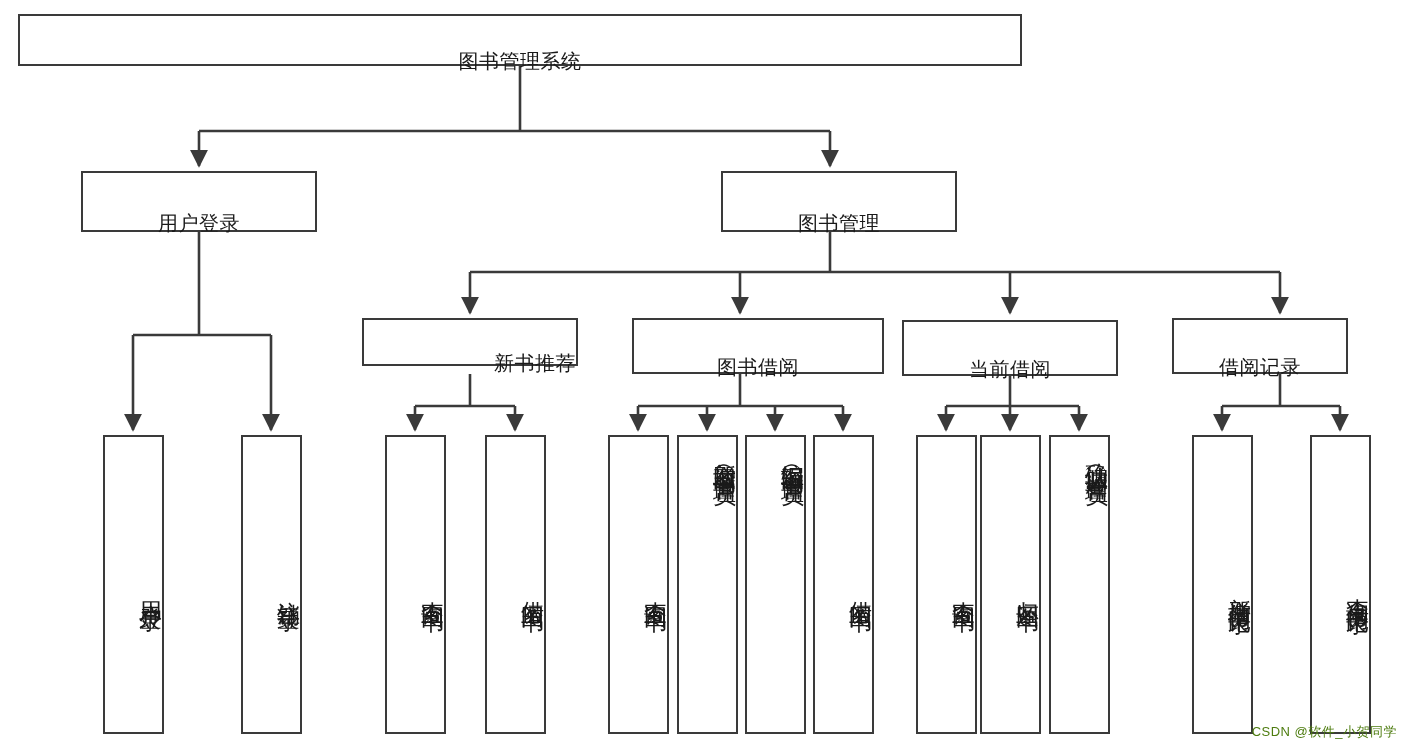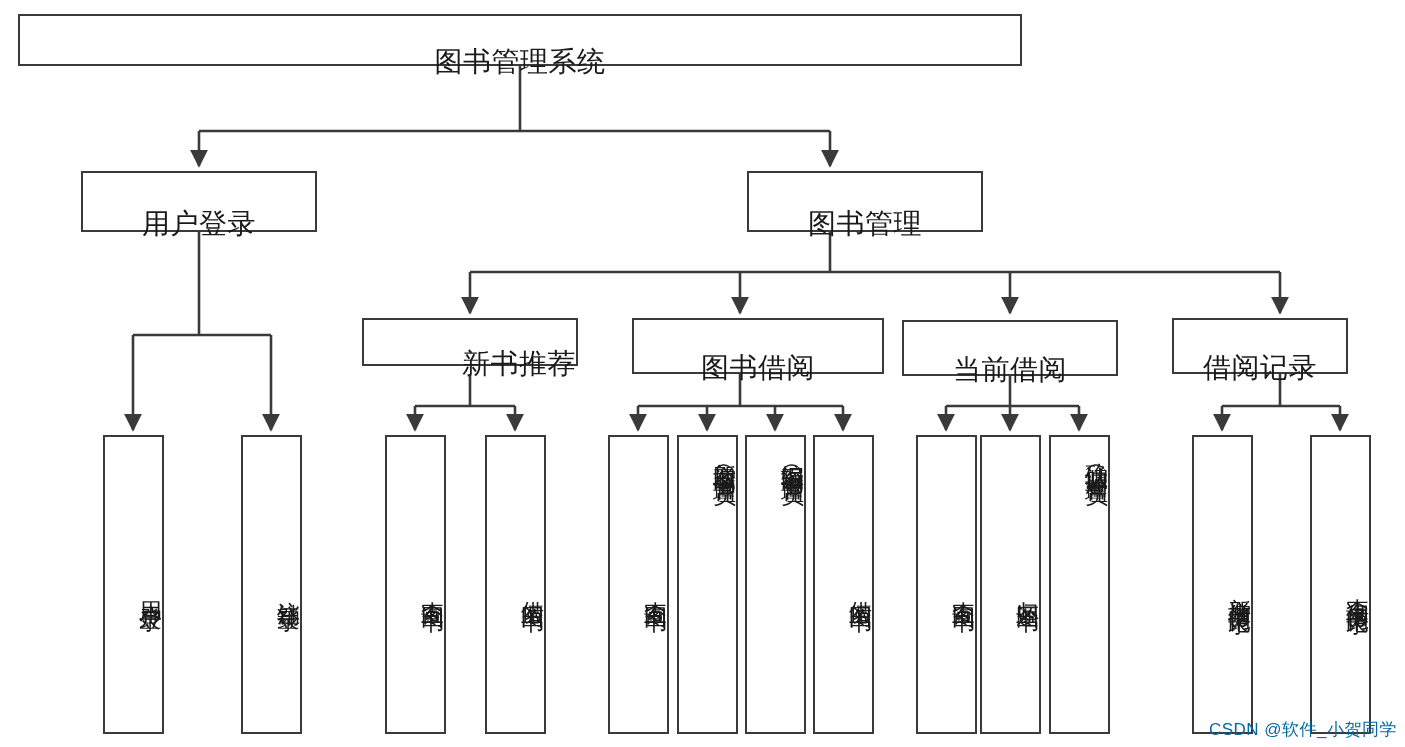--- a/index.html
+++ b/index.html
@@ -36,21 +36,21 @@
     color: #1a1a1a;
   }
   .node-label {
     display: block;
     text-align: center;
     line-height: 1.18;
     letter-spacing: 0.5px;
     white-space: nowrap;
   }
   .node.horizontal .node-label {
-    font-size: 28px;
+    font-size: 20px;
     margin-top: 44px;
   }
   .node.vertical {
     align-items: flex-start;
     padding-top: 8px;
   }
   .node.vertical .node-label {
     writing-mode: vertical-rl;
     text-orientation: upright;
     font-size: 23px;
@@ -59,22 +59,22 @@
     width: 100%;
     text-align: left;
   }
   .node.vertical.centered {
     align-items: center;
   }
   #watermark {
     position: absolute;
     right: 8px;
     bottom: 6px;
-    font-size: 17px;
-    color: #0369a1;
+    font-size: 13px;
+    color: #4d7c0f;
     letter-spacing: 0.5px;
     white-space: nowrap;
     user-select: none;
   }
 </style>
 </head>
 <body>
 
 <div id="canvas">
 
@@ -129,21 +129,21 @@
   </svg>
 
   <div class="node horizontal" style="left:18px; top:14px; width:1004px; height:52px;">
     <span class="node-label">图书管理系统</span>
   </div>
 
   <div class="node horizontal" style="left:81px; top:171px; width:236px; height:61px;">
     <span class="node-label">用户登录</span>
   </div>
 
-  <div class="node horizontal" style="left:747px; top:171px; width:236px; height:61px;">
+  <div class="node horizontal" style="left:721px; top:171px; width:236px; height:61px;">
     <span class="node-label">图书管理</span>
   </div>
 
   <div class="node horizontal" style="left:362px; top:318px; width:216px; height:48px;justify-content:flex-end;">
     <span class="node-label">新书推荐</span>
   </div>
 
   <div class="node horizontal" style="left:632px; top:318px; width:252px; height:56px;">
     <span class="node-label">图书借阅</span>
   </div>

